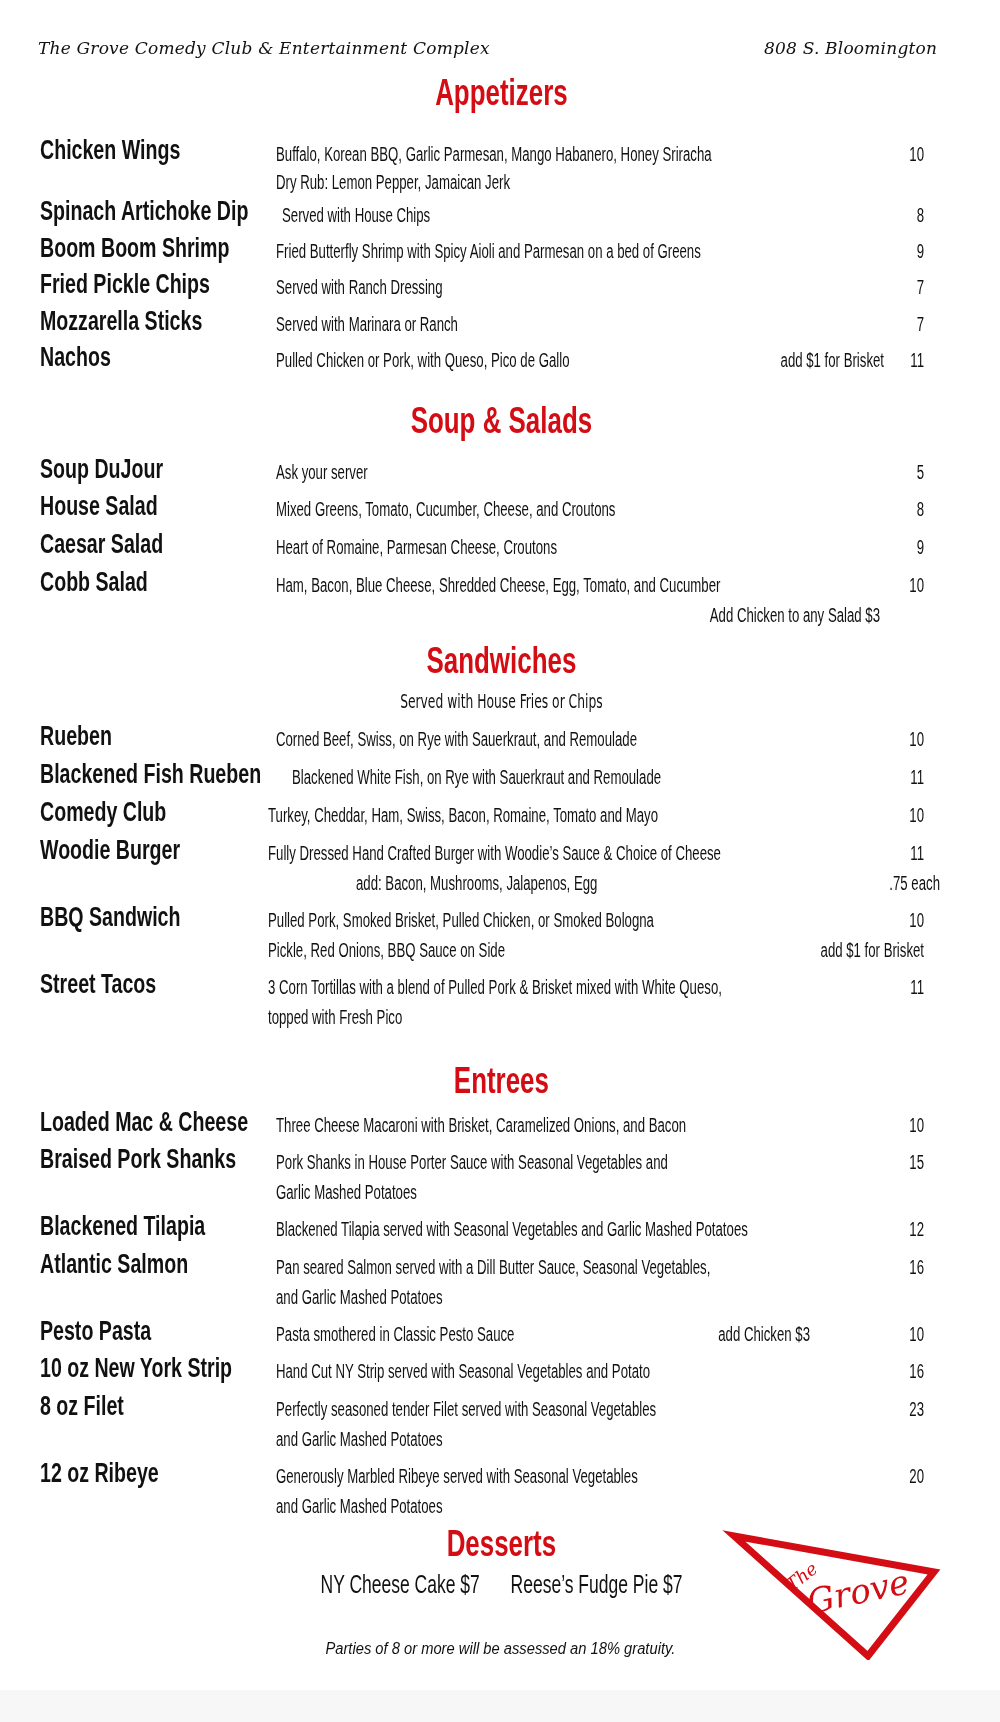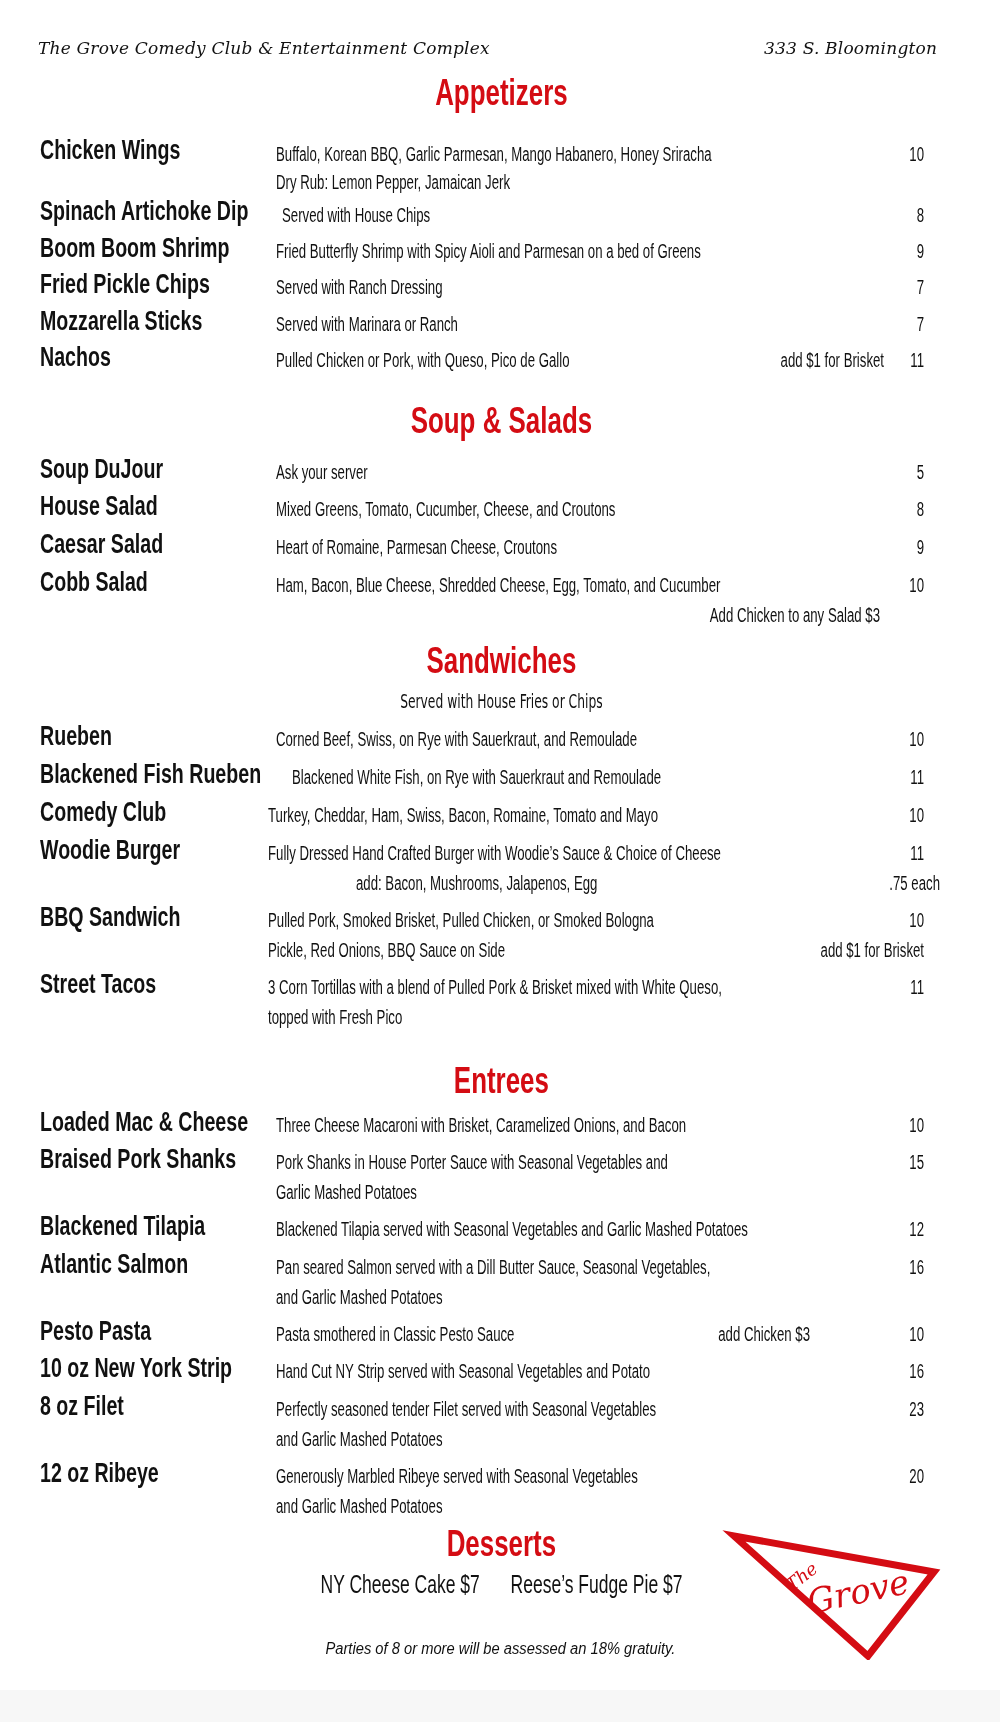--- a/index.html
+++ b/index.html
@@ -51,21 +51,21 @@
     transform-origin: 505px 0;
   }
   .logo { position: absolute; left: 722px; top: 1530px; width: 220px; height: 130px; }
 </style>
 </head>
 <body>
 
 <div class="bottom-band"></div>
 
 <div class="header-left">The Grove Comedy Club &amp; Entertainment Complex</div>
-<div class="header-right">333 S. Bloomington</div>
+<div class="header-right">808 S. Bloomington</div>
 
 <div class="section-title" style="top:72px">Appetizers</div>
 
 <div>
   <div class="item-name" style="top:134px">Chicken Wings</div>
   <div class="item-desc" style="left:276px;top:143px">Buffalo, Korean BBQ, Garlic Parmesan, Mango Habanero, Honey Sriracha</div>
   <div class="item-desc" style="left:276px;top:171px">Dry Rub: Lemon Pepper, Jamaican Jerk</div>
   <div class="item-price" style="top:143px">10</div>
 </div>
 <div>

